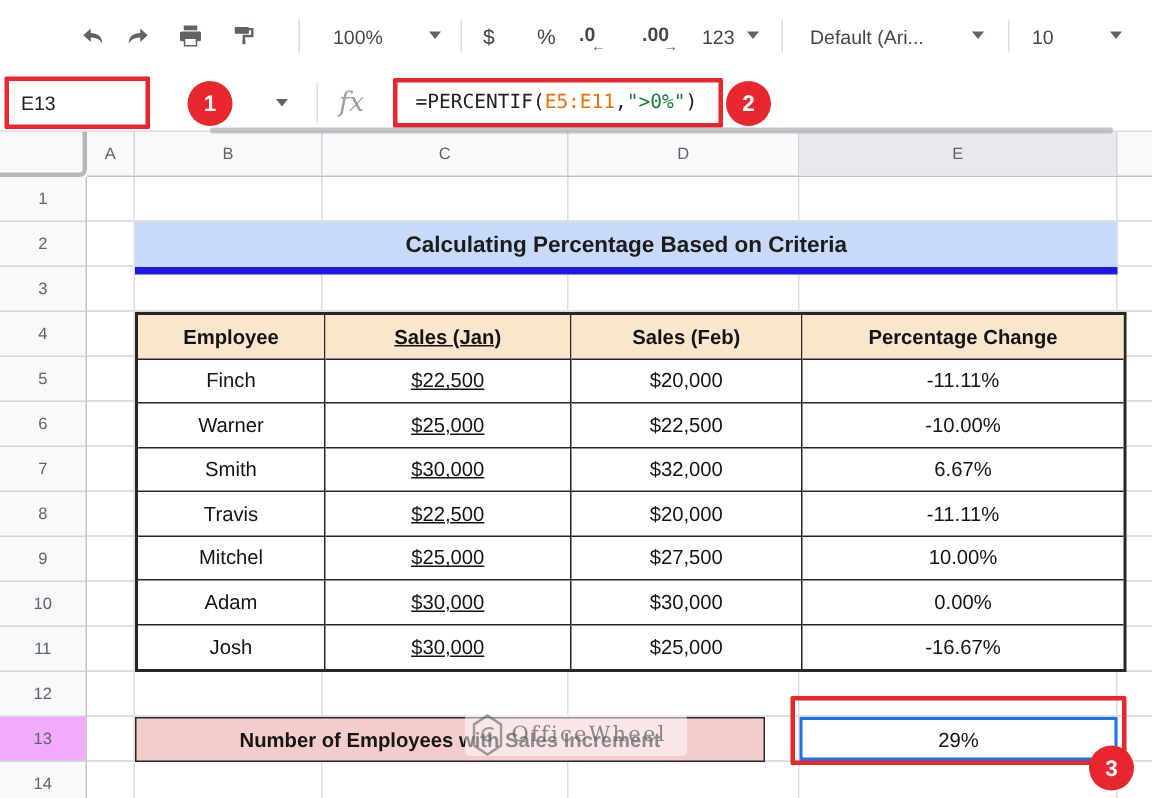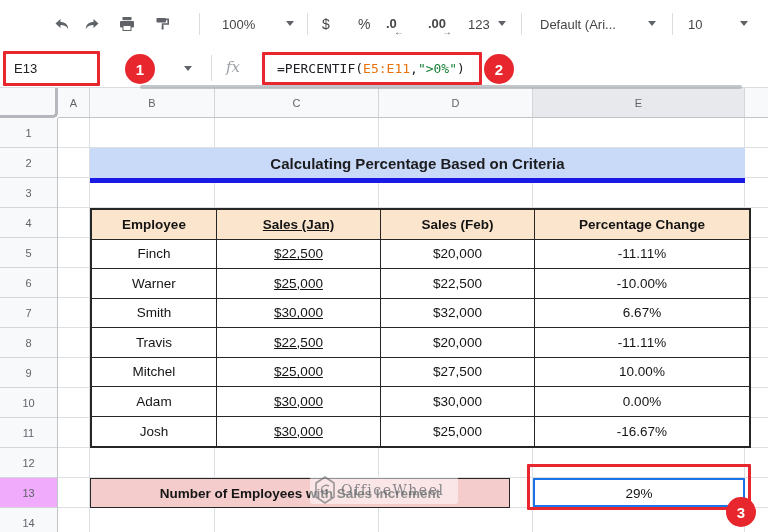--- a/index.html
+++ b/index.html
@@ -13,21 +13,21 @@
   .toolbar{left:0;top:0;width:768px;height:48px;background:#fff;z-index:8;}
   .tb-icon{width:18px;height:18px;display:block;}
   .tb-text{font-size:13px;color:#444746;white-space:nowrap;}
   .tb-big{font-size:14px;color:#444746;}
   .tb-div{width:1px;height:22px;background:#dadce0;}
   .caret{width:0;height:0;border-left:4px solid transparent;border-right:4px solid transparent;border-top:5px solid #5f6368;}
   .tb-arrow{font-size:10px;color:#5f6368;line-height:10px;}
   
   .fbar{left:0;top:48px;width:768px;height:40px;background:#fff;border-bottom:1px solid #dadce0;box-sizing:border-box;z-index:8;}
   .namebox{font-size:13px;color:#202124;}
-  .fx{font-family:"DejaVu Serif",serif;font-style:italic;font-size:15px;color:#9aa0a6;}
+  .fx{font-family:"DejaVu Serif",serif;font-style:italic;font-size:18px;color:#9aa0a6;}
   .formula{font-family:"DejaVu Sans Mono",monospace;font-size:13px;color:#202124;white-space:pre;}
   .f-range{color:#e8710a;}
   .f-str{color:#188038;}
   .shadow-bar{left:140px;top:85px;width:602px;height:4px;background:#a9aeb3;border-radius:2px;opacity:.7;z-index:9;}
   
   .ann-rect{border:3px solid #e8262d;box-sizing:border-box;background:transparent;z-index:20;border-radius:1px;}
   .ann-circle{width:30px;height:30px;border-radius:50%;background:#e8262d;color:#fff;font-weight:bold;font-size:15px;
               display:flex;align-items:center;justify-content:center;z-index:21;}
   
   .corner{left:0;top:88px;width:58px;height:30px;background:#f8f9fa;box-sizing:border-box;

